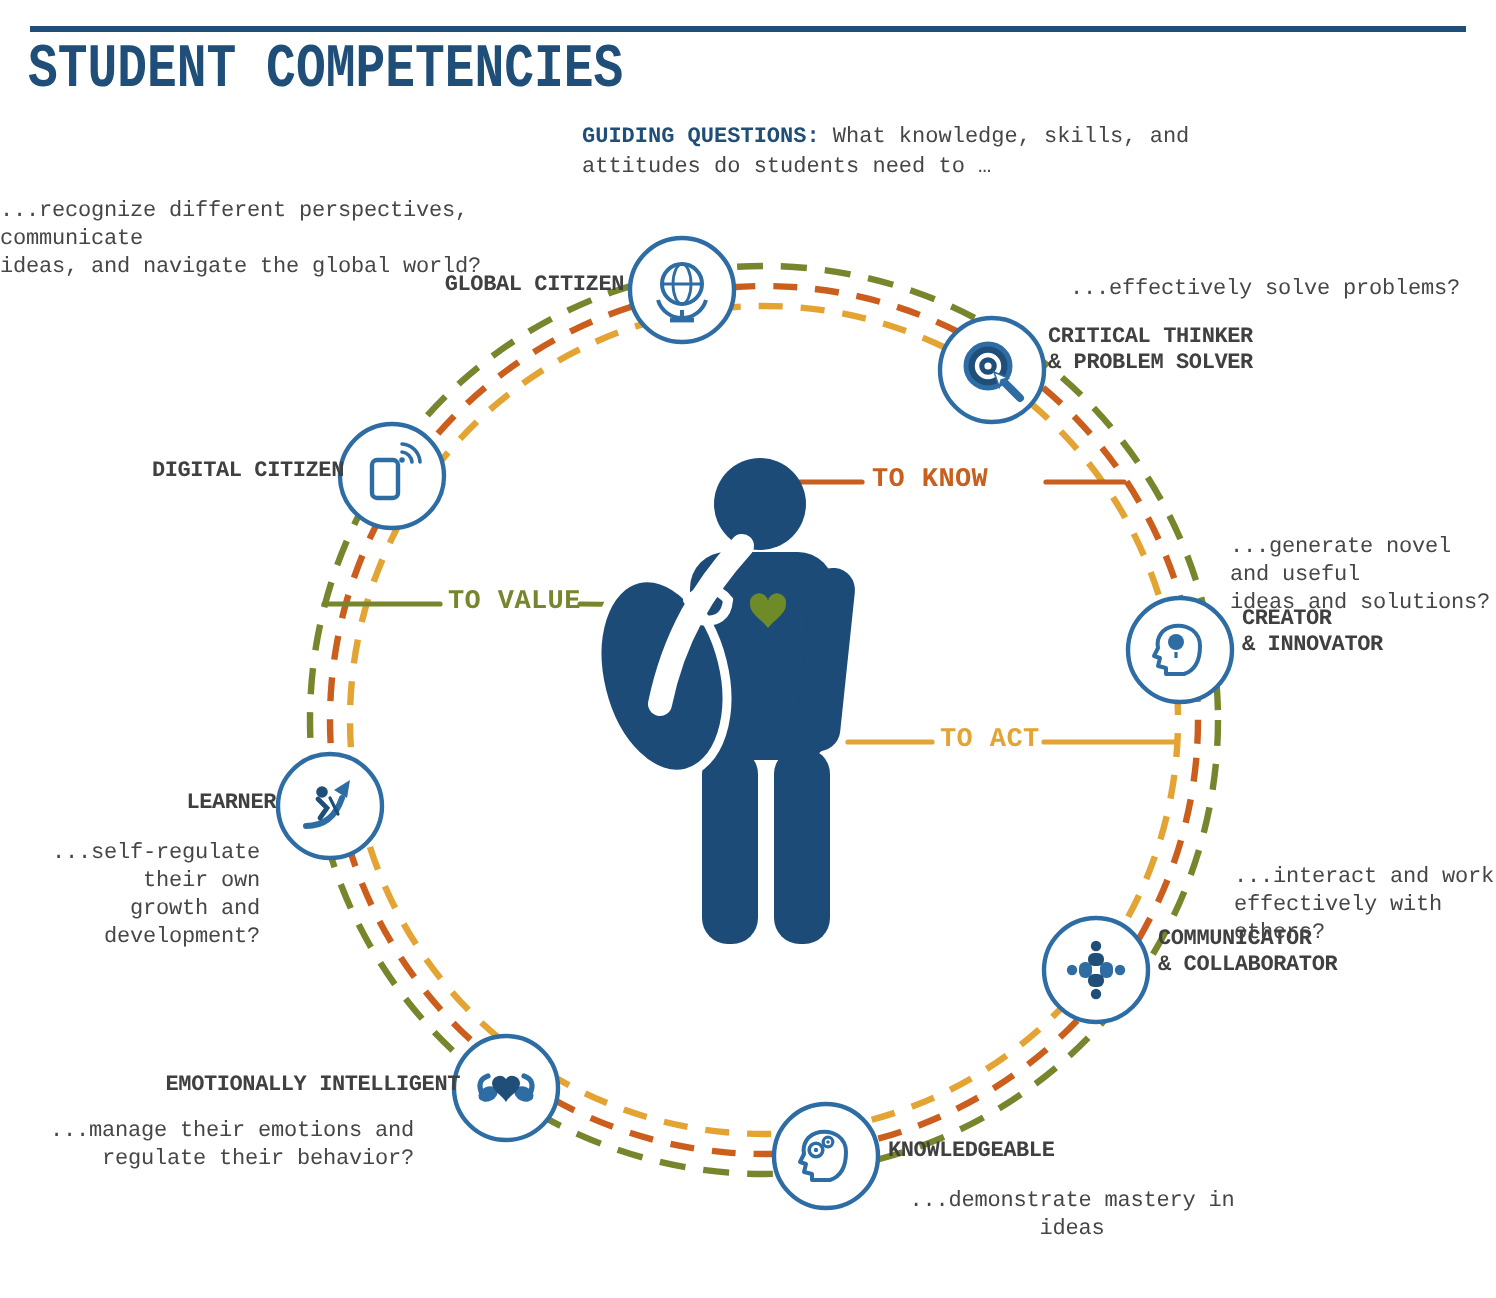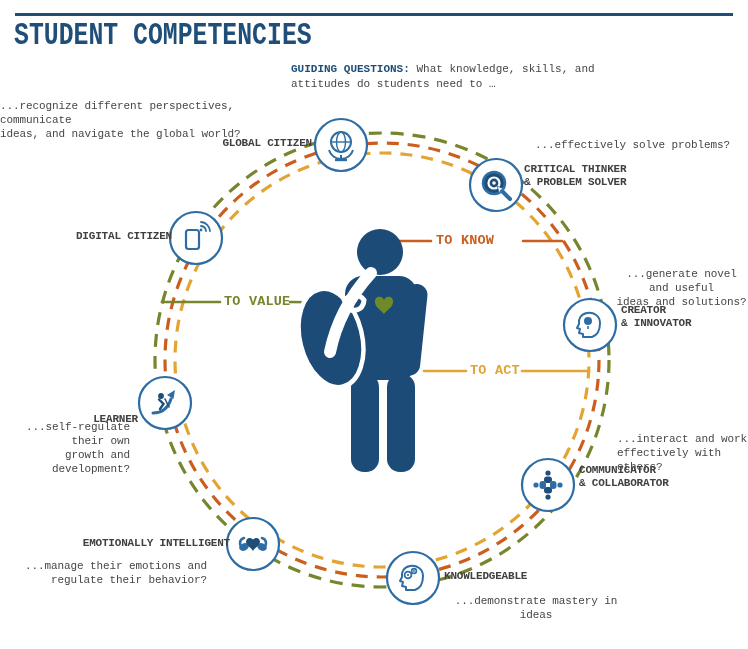--- a/index.html
+++ b/index.html
@@ -16,28 +16,28 @@
   svg.diagram{position:absolute;left:0;top:0;}
   .lbl{position:absolute;font-weight:bold;color:#404040;font-size:11px;line-height:1.2;
        white-space:pre-line;letter-spacing:-0.2px;}
   .qst{position:absolute;color:#464646;font-size:11px;line-height:1.28;white-space:pre-line;letter-spacing:-0.1px;}
   .ctr{position:absolute;font-weight:bold;font-size:13.5px;letter-spacing:0.2px;white-space:nowrap;}
   .lbl-global{right:436px;top:137px;text-align:right;}
   .qst-global{right:496px;top:99px;text-align:left;}
   .lbl-critical{left:524px;top:163px;}
   .qst-critical{left:535px;top:138px;}
   .lbl-creator{left:621px;top:304px;}
-  .qst-creator{left:615px;top:267px;text-align:center;}
+  .qst-creator{left:615px;top:267px;}
   .lbl-communicator{left:579px;top:464px;}
   .qst-communicator{left:617px;top:432px;}
   .lbl-knowledgeable{left:444px;top:570px;}
   .qst-knowledgeable{left:452px;top:594px;width:168px;text-align:center;}
   .lbl-emotional{right:518px;top:537px;text-align:right;}
   .qst-emotional{right:541px;top:559px;text-align:right;}
-  .lbl-learner{right:610px;top:413px;text-align:right;}
+  .lbl-learner{right:610px;top:396px;text-align:right;}
   .qst-learner{right:618px;top:420px;text-align:right;}
   .lbl-digital{right:576px;top:230px;text-align:left;}
   .qst-digital{right:598px;top:252px;text-align:right;}
   .to-know{left:436px;top:233px;color:#C95F1E;}
   .to-value{left:224px;top:294px;color:#77862C;}
   .to-act{left:470px;top:363px;color:#E3A433;}
   .bottom-rule{position:absolute;left:15px;top:637px;width:718px;height:4px;background:#8FA0AF;}
   .definition{position:absolute;left:17px;top:644px;font-weight:bold;font-size:13px;color:#94A2B0;letter-spacing:0.3px;}
 </style>
 </head>

